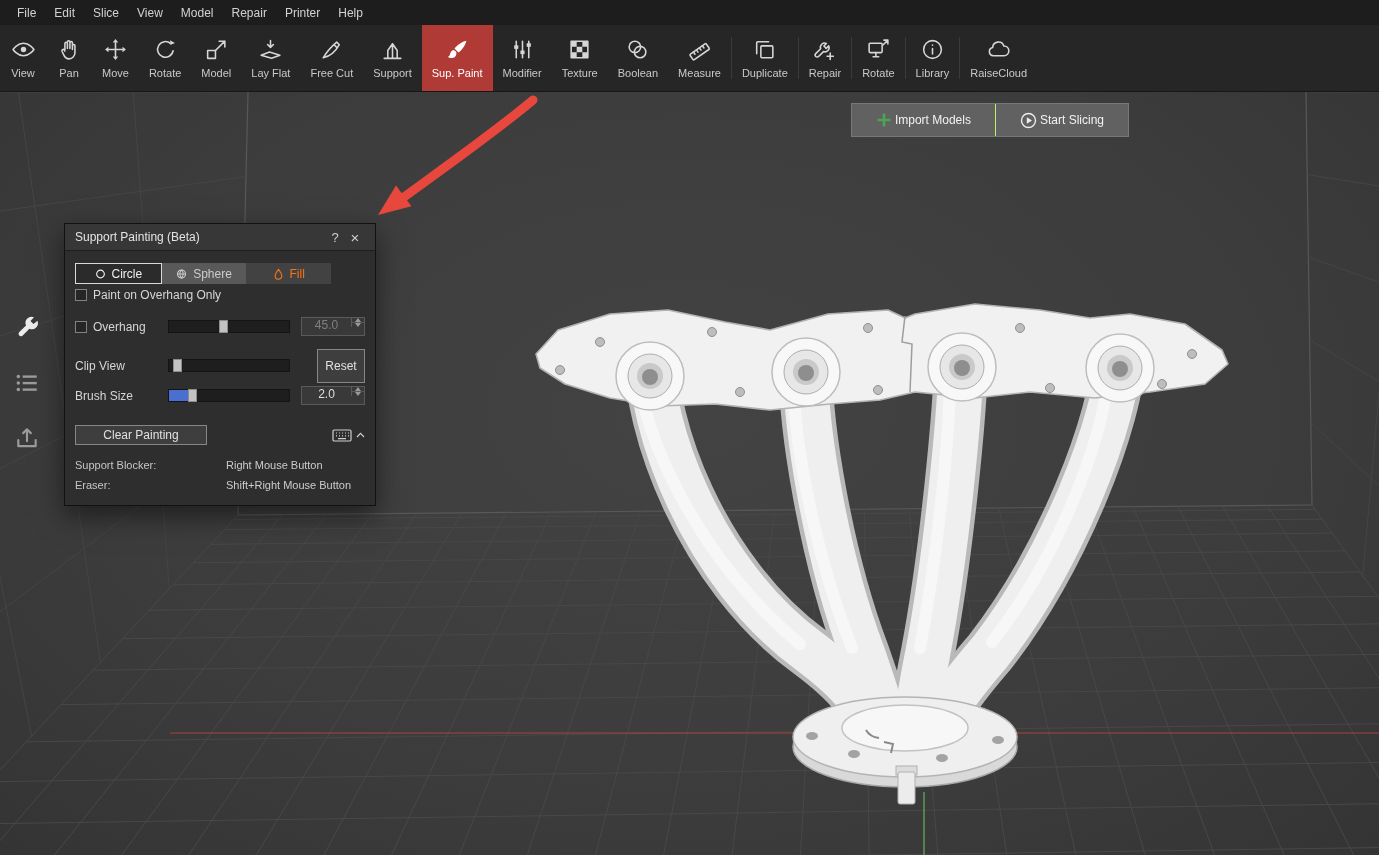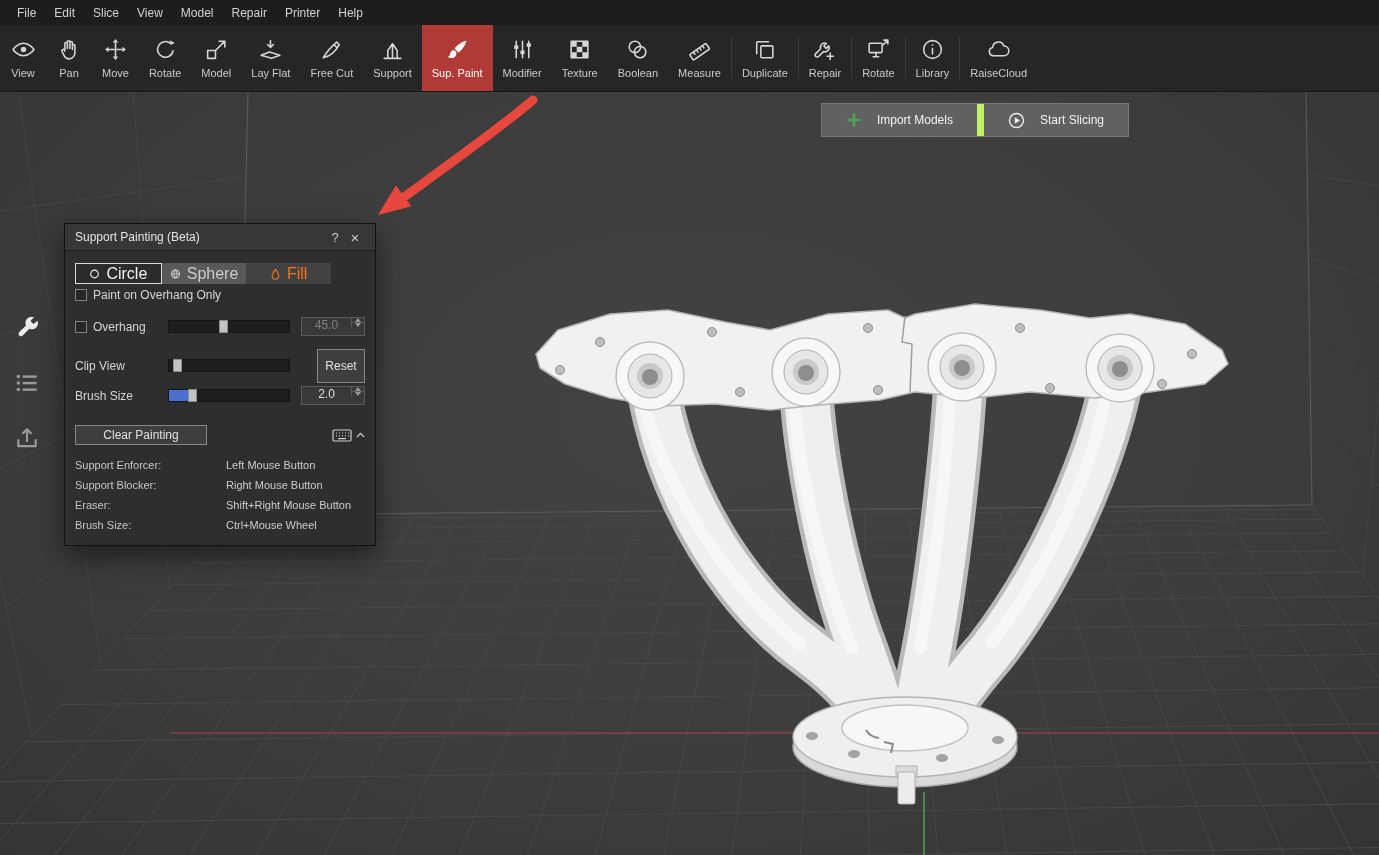--- a/index.html
+++ b/index.html
@@ -28,37 +28,37 @@
   .sep{width:1px;background:#3a3a3a;margin:12px 0}
 
   
   .viewport{position:absolute;top:92px;left:0;right:0;bottom:0;overflow:hidden;
             background:radial-gradient(ellipse at 50% 42%,#434343 0%,#3c3c3c 62%,#343434 100%)}
   .layer{position:absolute;inset:0;width:1379px;height:763px}
 
   
   .topbtns{position:absolute;top:11px;right:250px;height:34px;display:flex;background:#616161;
            border:1px solid rgba(255,255,255,.14);z-index:6}
-  .topbtn{display:flex;align-items:center;gap:15px;padding:0 24px;font-size:12px;color:#f2f2f2;cursor:default}
-  .topbtn + .topbtn{border-left:7px solid #bef264}
+  .topbtn{display:flex;align-items:center;gap:3px;padding:0 24px;font-size:12px;color:#f2f2f2;cursor:default}
+  .topbtn + .topbtn{border-left:1px solid #bef264}
 
   
   .side-icon{position:absolute;left:14px;width:26px;height:26px;z-index:6}
   .side-icon svg{width:26px;height:26px}
 
   
   .panel{position:absolute;left:64px;top:131px;width:312px;background:#2e2e2e;z-index:40;
          border:1px solid #121212;box-shadow:0 10px 26px rgba(0,0,0,.5);font-size:12px;padding-bottom:10px}
   .ptitle{height:27px;background:#373737;border-bottom:1px solid #1e1e1e;display:flex;align-items:center;
           padding:0 10px;color:#e4e4e4}
   .ptitle .t{flex:1;font-size:12px}
   .pbtn{width:20px;text-align:center;color:#cfcfcf;font-size:13px;cursor:default}
   .pbtn.x{font-size:15px}
   .tabs{display:flex;width:256px;margin:12px 0 0 10px}
-  .tab{flex:1;height:21px;display:flex;align-items:center;justify-content:center;gap:6px;font-size:16px;color:#bdbdbd}
+  .tab{flex:1;height:21px;display:flex;align-items:center;justify-content:center;gap:6px;font-size:12px;color:#bdbdbd}
   .tab svg{width:11px;height:12px;stroke:currentColor;fill:none;stroke-width:1.2}
   .tab.active{border:1px solid #d9d9d9;background:#2b2b2b;color:#f0f0f0}
   .tab.mid{background:#595959;color:#cccccc}
   .tab.dark{background:#424242;color:#f97316}
   .row{display:flex;align-items:center;padding:0 10px;height:19px}
   .checkbox{width:12px;height:12px;border:1px solid #828282;background:#262626;flex:none;margin-right:6px}
   .rlabel{color:#d6d6d6}
   .rlabel.w1{width:69px;margin-right:6px}
   .rlabel.w2{width:87px;margin-right:6px}
   .slider{position:relative;width:122px;height:13px;background:#1e1e1e;border:1px solid #141414;flex:none}
@@ -516,35 +516,27 @@
             <path d="M4 4h1M7 4h1M10 4h1M13 4h1M16 4h1M4 6.8h1M7 6.8h1M10 6.8h1M13 6.8h1M16 6.8h1M6 9.6h8"></path>
           </svg>
         <svg width="9" height="6" viewBox="0 0 9 6">
             <path d="M1 5l3.5-3.7L8 5"></path>
           </svg>
       </div>
     </div>
 
     <div class="shortcuts">
       <div class="srow">
-          <span class="slabel">Support Enforcer:</span>
-          <span class="sval">Left Mouse Button</span>
-        </div>
-      <div class="srow">
           <span class="slabel">Support Blocker:</span>
           <span class="sval">Right Mouse Button</span>
         </div>
       <div class="srow">
           <span class="slabel">Eraser:</span>
           <span class="sval">Shift+Right Mouse Button</span>
         </div>
-      <div class="srow">
-          <span class="slabel">Brush Size:</span>
-          <span class="sval">Ctrl+Mouse Wheel</span>
-        </div>
     </div>
   </div>
 </div>
 
 <svg id="overlay">
   <path d="M533 100 C500 128 455 160 404 197" stroke="var(--arrow-red)" stroke-width="9" fill="none" stroke-linecap="round"></path>
   <polygon points="378,215 396,185.5 411.4,206.3" fill="var(--arrow-red)"></polygon>
 </svg>
 
 </body></html>

